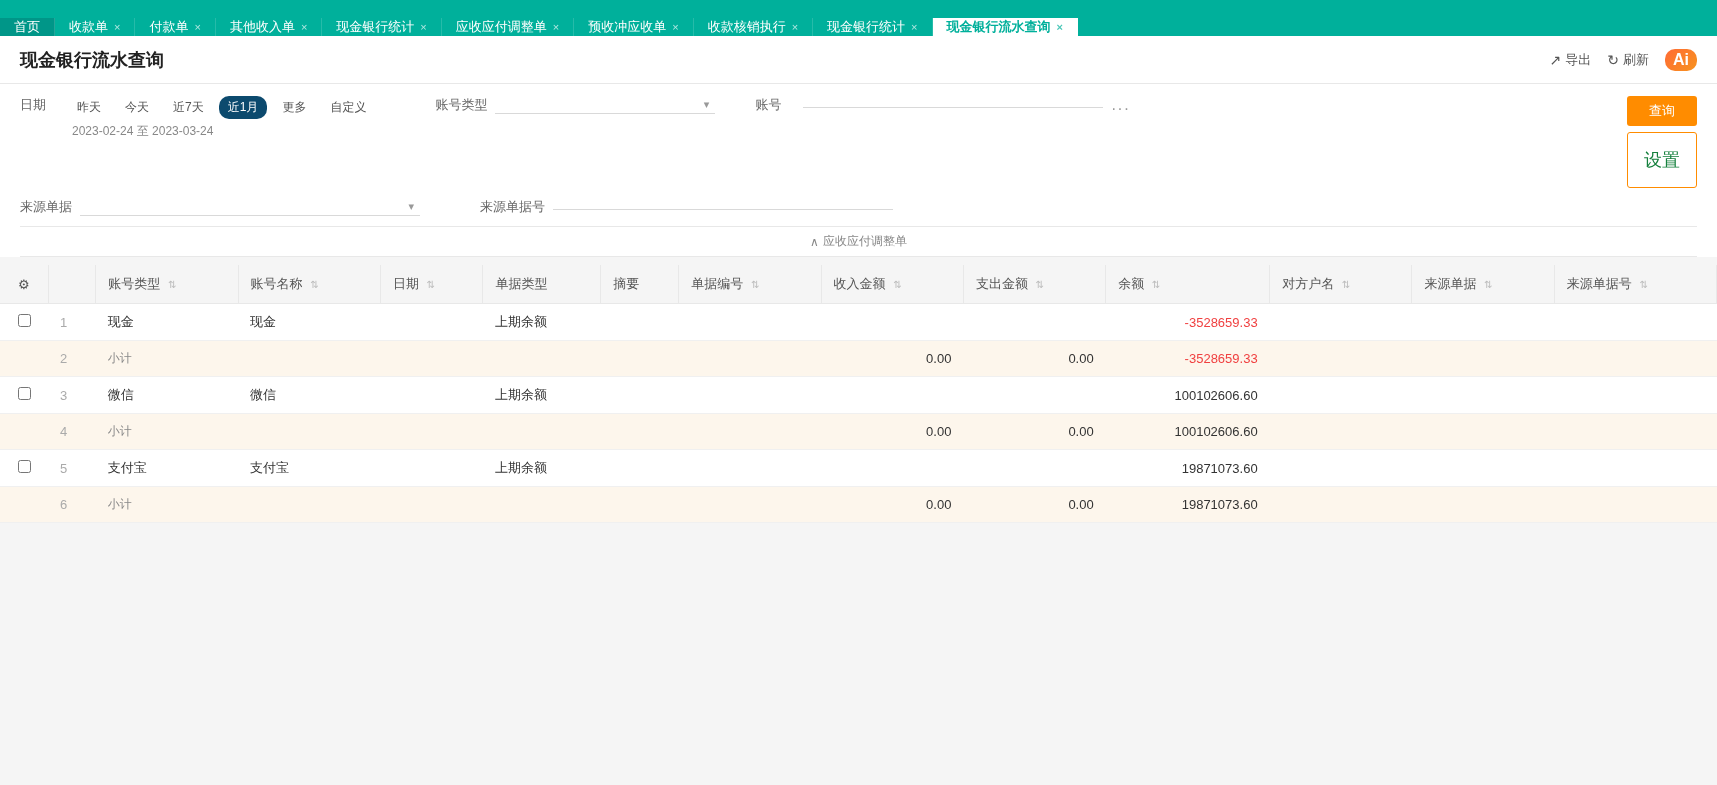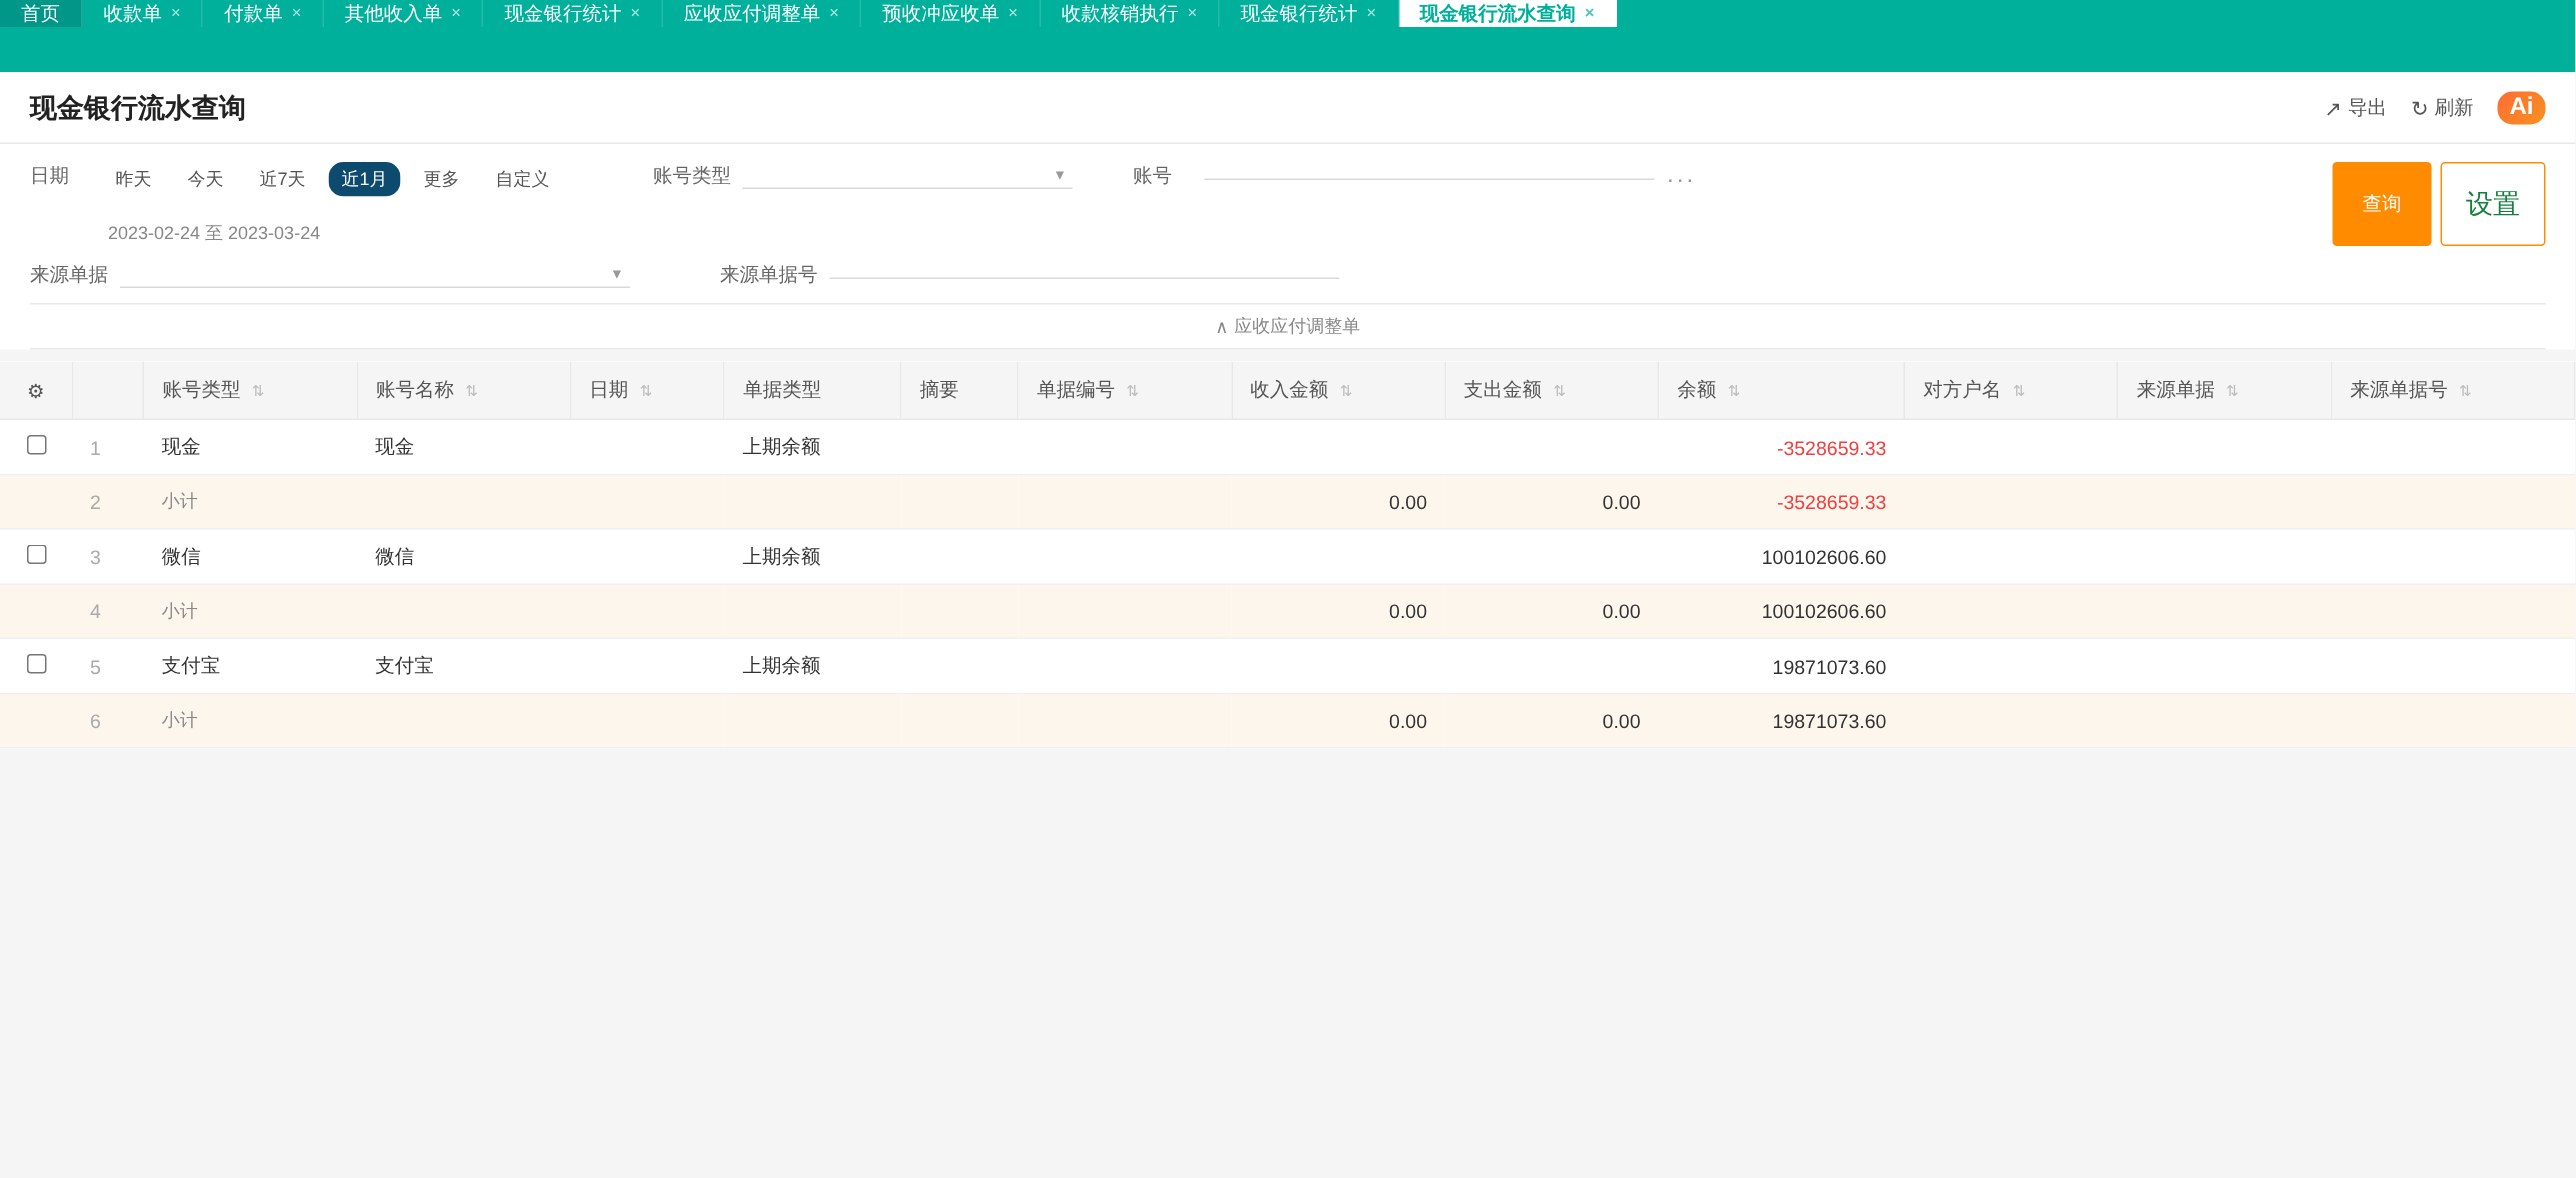--- a/index.html
+++ b/index.html
@@ -2,22 +2,22 @@
 <html><head>
   <meta charset="utf-8">
   <style>
     * { box-sizing: border-box; margin: 0; padding: 0; font-family: 'Microsoft YaHei', Arial, sans-serif; }
     body { background: #f5f5f5; font-size: 13px; color: #333; }
 
     
     .top-nav {
       background: #00b09b;
       display: flex;
-      align-items: flex-start;
-      height: 48px;
+      align-items: flex-end;
+      height: 36px;
       overflow: hidden;
     }
     .nav-tab {
       display: flex;
       align-items: center;
       padding: 0 14px;
       color: #fff;
       cursor: pointer;
       white-space: nowrap;
       font-size: 13px;
@@ -286,21 +286,21 @@
     <div class="ai-badge">Ai</div>
   </div>
 </div>
 
 <div class="filter-section">
 
   <div style="display:flex; align-items:flex-start; padding: 12px 0 0 0; gap: 20px;">
 
     <div style="display:flex; align-items:flex-start; gap:8px;">
       <span class="filter-label">日期</span>
-      <div style="display:flex; flex-direction:column; gap:16px;">
+      <div style="display:flex; flex-direction:column; gap:4px;">
         <div class="date-buttons">
           <span class="date-btn">昨天</span>
           <span class="date-btn">今天</span>
           <span class="date-btn">近7天</span>
           <span class="date-btn active">近1月</span>
           <span class="date-btn">更多</span>
           <span class="date-btn">自定义</span>
         </div>
         <div class="date-range">2023-02-24 至 2023-03-24</div>
       </div>
@@ -313,21 +313,21 @@
         <span class="chevron">▾</span>
       </div>
     </div>
 
     <div style="display:flex; align-items:center; gap:8px; margin-left: 20px; flex:1;">
       <span class="filter-label">账号</span>
       <div class="account-input-area" style="flex:1; border-bottom:1px solid #d9d9d9; padding: 2px 6px; min-width:200px; max-width:300px;"></div>
       <span class="more-dots">...</span>
     </div>
 
-    <div style="display:flex; gap:6px; margin-left:16px;">
+    <div style="display:flex; flex-direction:column; gap:6px; margin-left:16px;">
       <button class="query-btn">查询</button>
       <button class="settings-btn">设置</button>
     </div>
   </div>
 
   <div style="display:flex; align-items:center; padding: 10px 0; gap: 20px;">
     <div style="display:flex; align-items:center; gap:8px;">
       <span class="filter-label">来源单据</span>
       <div class="filter-select" style="min-width:340px;">
         <span></span>

